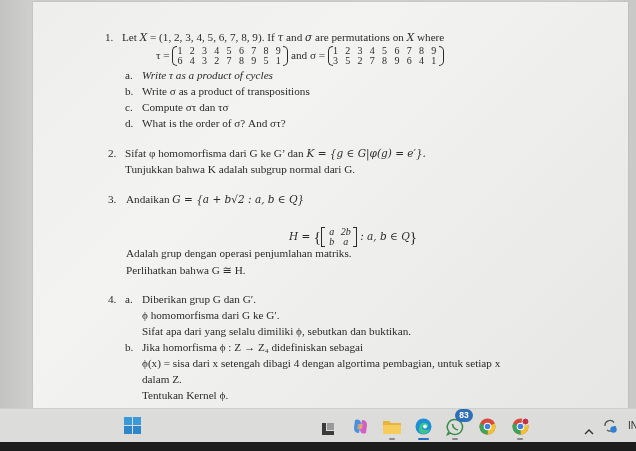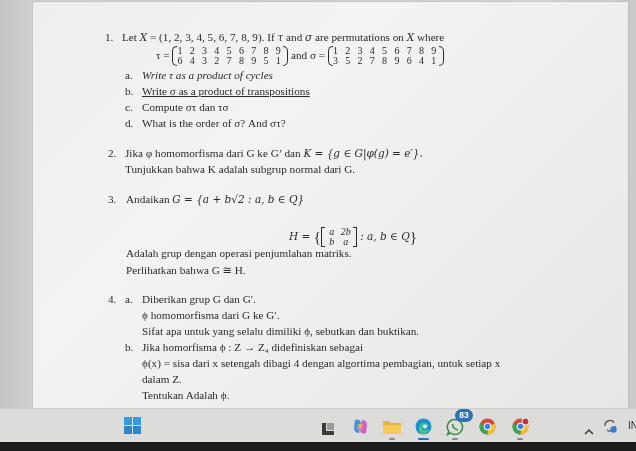--- a/index.html
+++ b/index.html
@@ -74,48 +74,48 @@
     <span class="num" style="left:72px;top:29px;">1.</span>
     <div class="line" style="left:89px;top:29px;">
       <span>Let </span><i class="m">X</i><span> = (1, 2, 3, 4, 5, 6, 7, 8, 9). If </span><i class="m">τ</i><span> and </span><i class="m">σ</i><span> are permutations on </span><i class="m">X</i><span> where</span>
     </div>
     <div class="line" style="left:123px;top:42px;line-height:22px;">
       <span>τ = </span><span class="matrix"><span>1 2 3 4 5 6 7 8 9</span><br><span>6 4 3 2 7 8 9 5 1</span></span><span> and σ = </span><span class="matrix"><span>1 2 3 4 5 6 7 8 9</span><br><span>3 5 2 7 8 9 6 4 1</span></span>
     </div>
     <span class="num" style="left:92px;top:67px;">a.</span>
     <div class="line" style="left:109px;top:67px;font-style:italic;">Write τ as a product of cycles</div>
     <span class="num" style="left:92px;top:83px;">b.</span>
-    <div class="line" style="left:109px;top:83px;text-decoration:underline;">Write σ as a product of transpositions</div>
+    <div class="line" style="left:109px;top:83px;">Write σ as a product of transpositions</div>
     <span class="num" style="left:92px;top:99px;">c.</span>
     <div class="line" style="left:109px;top:99px;">Compute στ dan τσ</div>
     <span class="num" style="left:92px;top:115px;">d.</span>
     <div class="line" style="left:109px;top:115px;">What is the order of σ? And στ?</div>
 
     <span class="num" style="left:75px;top:145px;">2.</span>
-    <div class="line" style="left:92px;top:145px;"><span>Jika φ homomorfisma dari G ke G’ dan </span><i class="m">K = {g ∈ G|φ(g) = e′}.</i></div>
+    <div class="line" style="left:92px;top:145px;"><span>Sifat φ homomorfisma dari G ke G’ dan </span><i class="m">K = {g ∈ G|φ(g) = e′}.</i></div>
     <div class="line" style="left:92px;top:161px;">Tunjukkan bahwa K adalah subgrup normal dari G.</div>
 
     <span class="num" style="left:75px;top:191px;">3.</span>
     <div class="line" style="left:93px;top:191px;"><span>Andaikan </span><i class="m">G = {a + b√2 : a, b ∈ Q}</i></div>
     <div class="line" style="left:256px;top:222px;line-height:24px;">
       <i class="m">H = </i><span class="big">{</span><span class="bmatrix"><span>a</span><span>2b</span><br><span>b</span><span>a</span></span><i class="m"> : a, b ∈ Q</i><span class="big">}</span>
     </div>
     <div class="line" style="left:93px;top:245px;">Adalah grup dengan operasi penjumlahan matriks.</div>
     <div class="line" style="left:93px;top:262px;">Perlihatkan bahwa G ≅ H.</div>
 
     <span class="num" style="left:75px;top:291px;">4.</span>
     <span class="num" style="left:92px;top:291px;">a.</span>
     <div class="line" style="left:109px;top:291px;">Diberikan grup G dan G′.</div>
     <div class="line" style="left:109px;top:307px;">ϕ homomorfisma dari G ke G′.</div>
-    <div class="line" style="left:109px;top:323px;">Sifat apa untuk yang selalu dimiliki ϕ, sebutkan dan buktikan.</div>
+    <div class="line" style="left:109px;top:323px;">Sifat apa dari yang selalu dimiliki ϕ, sebutkan dan buktikan.</div>
     <span class="num" style="left:92px;top:339px;">b.</span>
     <div class="line" style="left:109px;top:339px;text-align:center;">Jika homorfisma ϕ : Z → Z₄ didefiniskan sebagai</div>
     <div class="line" style="left:109px;top:355px;">ϕ(x) = sisa dari x setengah dibagi 4 dengan algortima pembagian,  untuk setiap x</div>
     <div class="line" style="left:109px;top:371px;">dalam Z.</div>
-    <div class="line" style="left:109px;top:387px;">Tentukan Adalah ϕ.</div>
+    <div class="line" style="left:109px;top:387px;">Tentukan Kernel ϕ.</div>
   </div>
 </div>
 
 <div class="taskbar">
 
   <div class="tb-icon" style="left:124px;top:8px;width:17px;height:17px;">
     <svg width="17" height="17" viewBox="0 0 17 17">
         <rect x="0" y="0" width="8" height="8" fill="#3a9ad9"></rect>
         <rect x="9" y="0" width="8" height="8" fill="#3a9ad9"></rect>
         <rect x="0" y="9" width="8" height="8" fill="#2f86c8"></rect>

